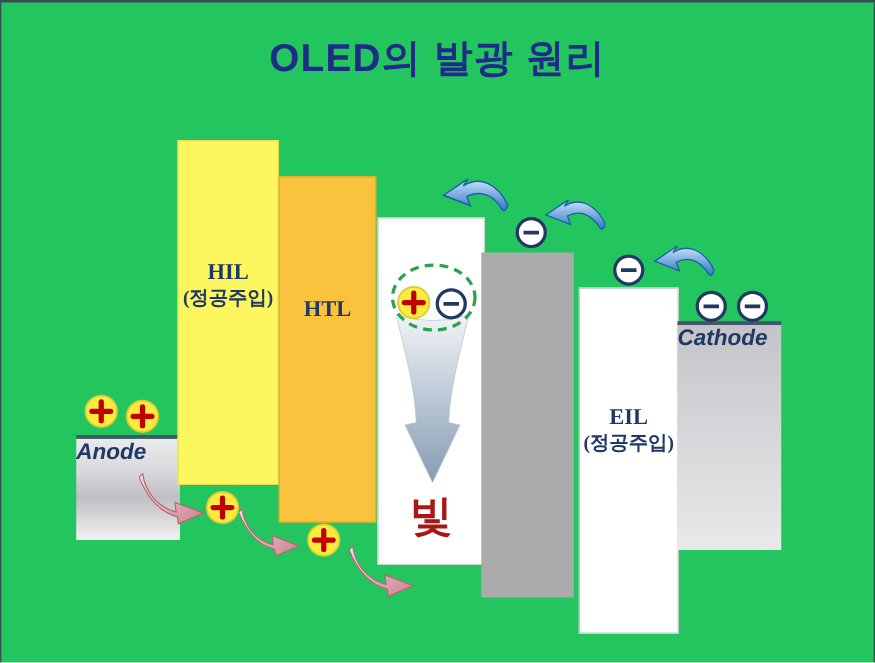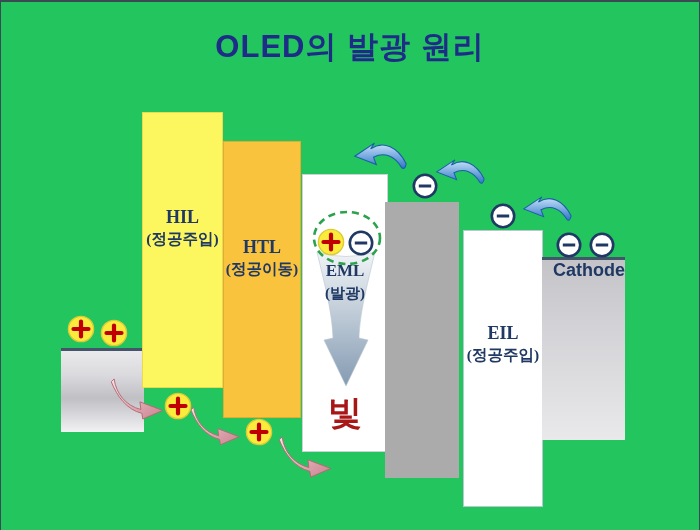--- a/index.html
+++ b/index.html
@@ -22,21 +22,21 @@
   .blk-eil{left:462px;top:228px;width:80px;height:277px;background:#FFFFFF;border:1px solid #B9C8CF;}
   .blk-cathode{left:541px;top:255px;width:83px;height:183px;
     background:linear-gradient(#C3C3C8 0%,#D2D2D6 35%,#E9E9EB 100%);
     border-top:3px solid #44546A;}
   .blk-anode{left:60px;top:346px;width:83px;height:84px;
     background:linear-gradient(#EAEAEC 0%,#DADADE 30%,#BFBFC4 58%,#F2F2F4 100%);
     border-top:3px solid #44546A;}
   .lbl{position:absolute;text-align:center;color:#1F3864;font-weight:bold;line-height:1.35;white-space:nowrap;font-family:Liberation Serif, serif;}
   .lbl .abbr{font-size:18px;display:block;}
   .lbl .sub{font-size:15.5px;display:block;}
-  .electrode-lbl{position:absolute;text-align:right;color:#1F3864;font-weight:bold;font-size:18px;}
+  .electrode-lbl{position:absolute;text-align:left;color:#1F3864;font-weight:bold;font-size:18px;font-style:italic;}
   #light-label{left:301px;top:388px;width:86px;text-align:center;
     font-size:34px;font-weight:bold;color:#A81616;}
   .icon{position:absolute;}
 </style>
 </head>
 <body>
 
 <div id="slide">
 
   <svg width="0" height="0" style="position:absolute" aria-hidden="true">
@@ -73,31 +73,27 @@
   <svg class="icon" style="left:310px;top:206px" width="72" height="60" viewBox="0 0 72 60">
     <ellipse cx="36" cy="30" rx="33" ry="26" fill="none" stroke-width="2.6" stroke-dasharray="7 5" stroke="#2BA24C"></ellipse>
   </svg>
 
   <div class="lbl" style="left:141px;top:203px;width:81px">
     <span class="abbr">HIL</span>
     <span class="sub">(정공주입)</span>
   </div>
   <div class="lbl" style="left:222px;top:233px;width:78px">
     <span class="abbr">HTL</span>
-    <span class="sub">(정공이동)</span>
-  </div>
-  <div class="lbl" style="left:301px;top:258px;width:86px">
-    <span class="abbr" style="font-size:17px">EML</span>
-    <span class="sub" style="font-size:15px">(발광)</span>
   </div>
   <div class="lbl" style="left:462px;top:319px;width:80px">
     <span class="abbr">EIL</span>
     <span class="sub">(정공주입)</span>
   </div>
   <div class="electrode-lbl" style="left:541px;top:258px;width:83px">Cathode</div>
+  <div class="electrode-lbl" style="left:60px;top:349px;width:83px">Anode</div>
 
   <div id="light-label" class="abs">빛</div>
 
   <svg class="icon" style="left:66px;top:313px" width="28" height="28" viewBox="0 0 28 28">
     <circle cx="14" cy="14" r="12.6" stroke="#DCCB38" stroke-width="1.4" fill="#FBEB3C"></circle>
     <path d="M14,6.5 V21.5 M6.5,14 H21.5" stroke-width="4.2" stroke-linecap="round" fill="none" stroke="#C00000"></path>
   </svg>
   <svg class="icon" style="left:99px;top:317px" width="28" height="28" viewBox="0 0 28 28">
     <circle cx="14" cy="14" r="12.6" stroke="#DCCB38" stroke-width="1.4" fill="#FBEB3C"></circle>
     <path d="M14,6.5 V21.5 M6.5,14 H21.5" stroke-width="4.2" stroke-linecap="round" fill="none" stroke="#C00000"></path>

